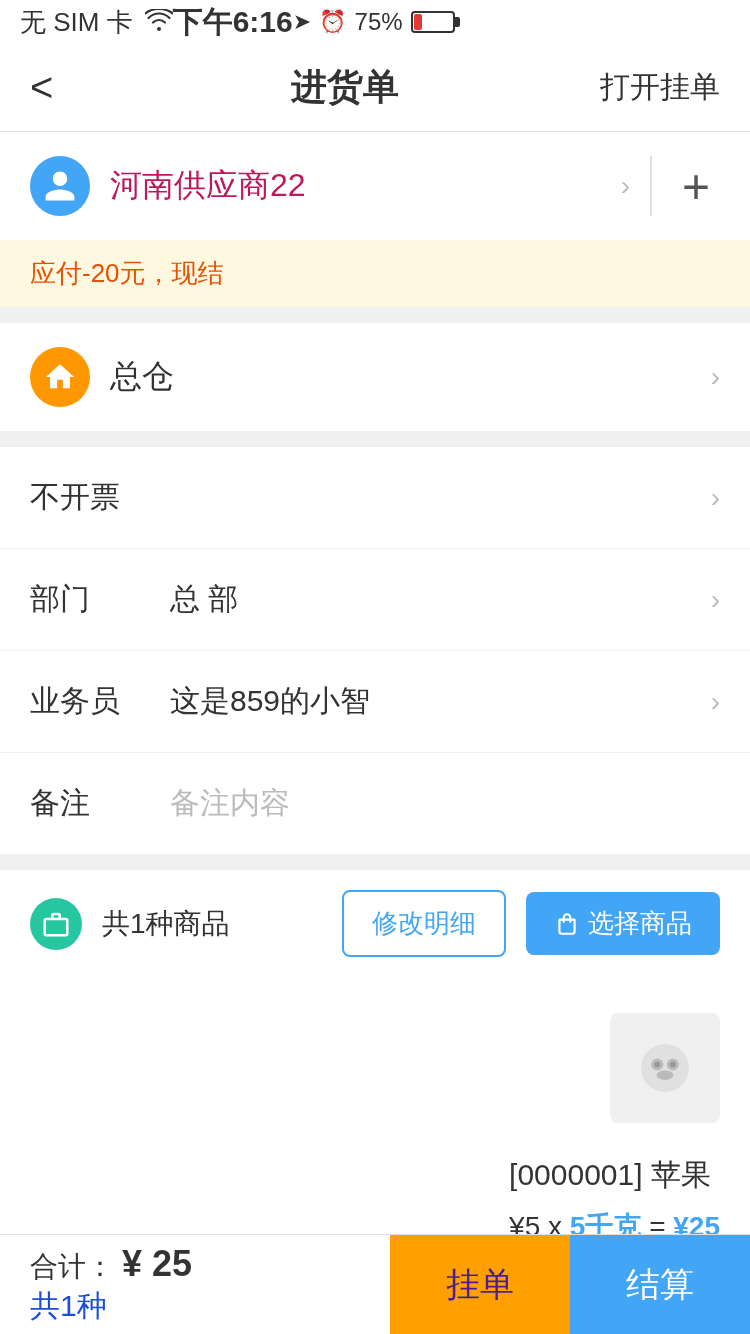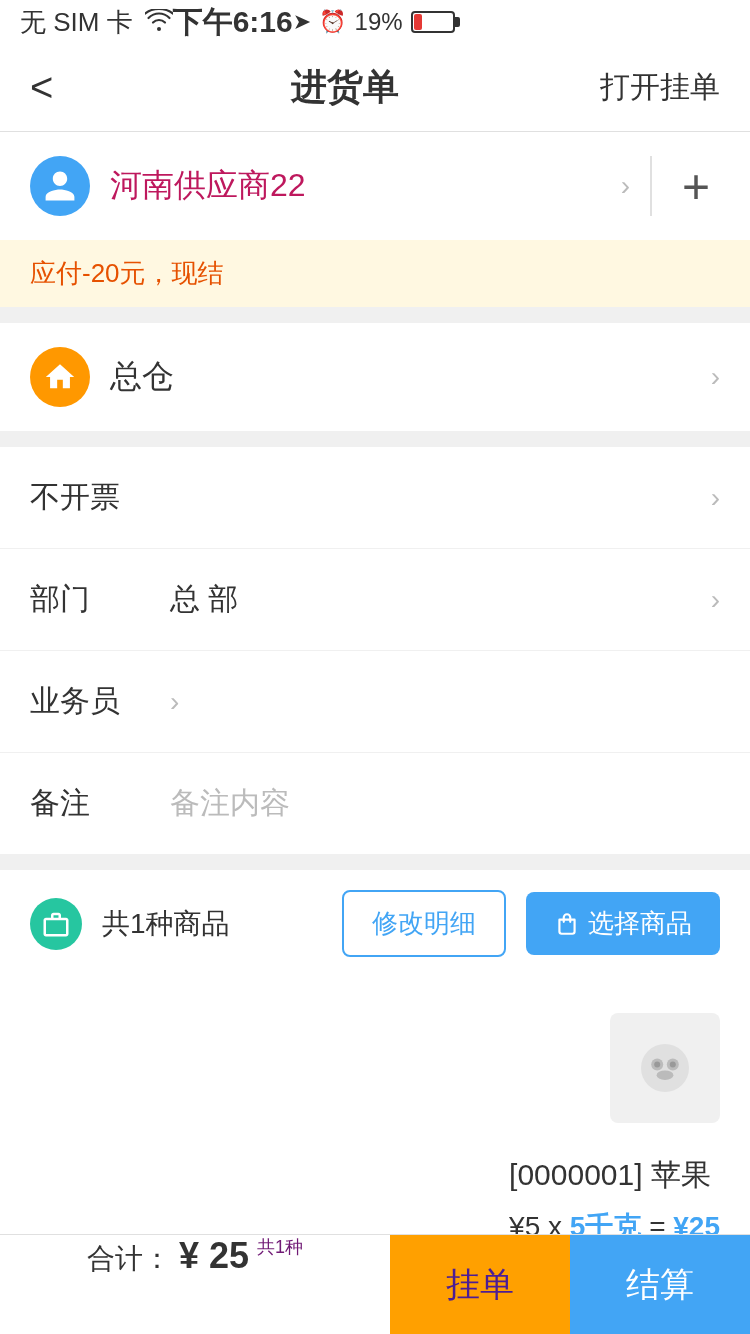--- a/index.html
+++ b/index.html
@@ -307,33 +307,32 @@
       width: 750px;
       height: 100px;
       display: flex;
       align-items: stretch;
       background: #fff;
       border-top: 1px solid #e0e0e0;
     }
     .total-section {
       flex: 1;
       display: flex;
-      flex-direction: row;
+      flex-direction: column;
       justify-content: center;
       padding: 0 30px;
     }
     .total-amount {
       font-size: 36px;
       font-weight: 600;
       color: #333;
     }
     .total-count {
-      font-size: 18px;
-      color: #701a75;
-      margin-left: 8px;
+      font-size: 30px;
+      color: #1d4ed8;
     }
     .btn-suspend {
       width: 180px;
       background: #ffa000;
       color: #4c1d95;
       font-size: 34px;
       display: flex;
       align-items: center;
       justify-content: center;
       cursor: pointer;
@@ -368,21 +367,21 @@
         <path d="M8 13.5C9.7 11.8 11.7 11 14 11s4.3.8 6 2.5" stroke="#333" stroke-width="2.2" fill="none" stroke-linecap="round"></path>
         <path d="M3.5 9C6.5 6 10 4.5 14 4.5s7.5 1.5 10.5 4.5" stroke="#333" stroke-width="2.2" fill="none" stroke-linecap="round"></path>
         <path d="M0 4.5C4 1.5 8.8 0 14 0s10 1.5 14 4.5" stroke="#333" stroke-width="2.2" fill="none" stroke-linecap="round"></path>
       </svg>
     </span>
   </div>
   <div class="status-center">下午6:16</div>
   <div class="status-right">
     <span style="font-size:22px;">➤</span>
     <span style="font-size:22px;">⏰</span>
-    <span>19%</span>
+    <span>75%</span>
     <span class="battery-icon">
       <span class="battery-fill"></span>
     </span>
   </div>
 </div>
 
 <div class="nav-bar">
   <span class="nav-back">&lt;</span>
   <span class="nav-title">进货单</span>
   <span class="nav-action">打开挂单</span>
@@ -425,20 +424,21 @@
     </div>
 
     <div class="form-row">
       <span class="form-label">部门</span>
       <span class="form-value">总 部</span>
       <span class="chevron-right">›</span>
     </div>
 
     <div class="form-row">
       <span class="form-label">业务员</span>
+      <span class="form-value">这是859的小智</span>
       <span class="chevron-right">›</span>
     </div>
 
     <div class="form-row" style="border-bottom:none;">
       <span class="form-label">备注</span>
       <span class="form-placeholder">备注内容</span>
     </div>
 
   </div>
 

